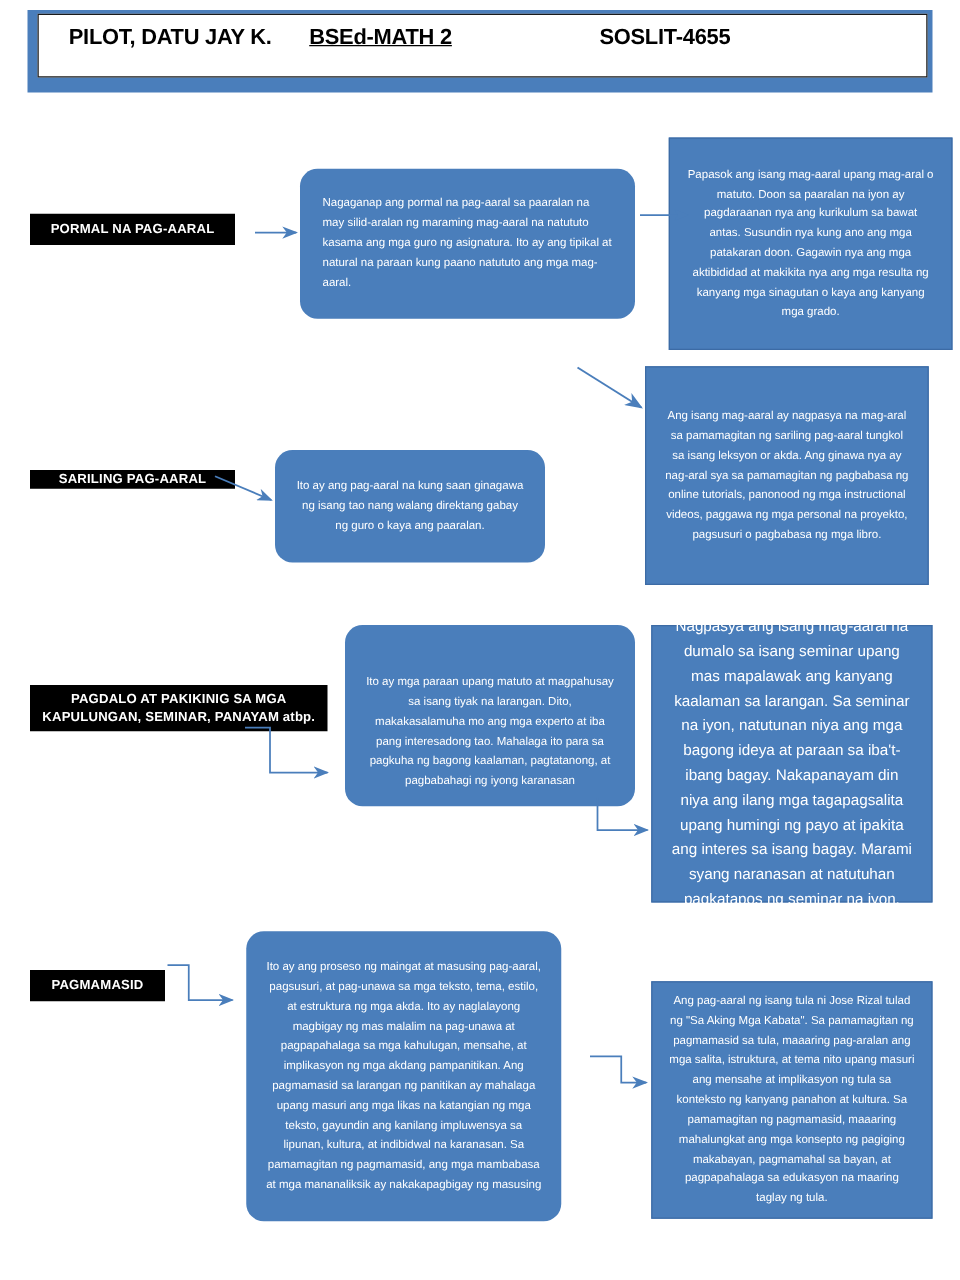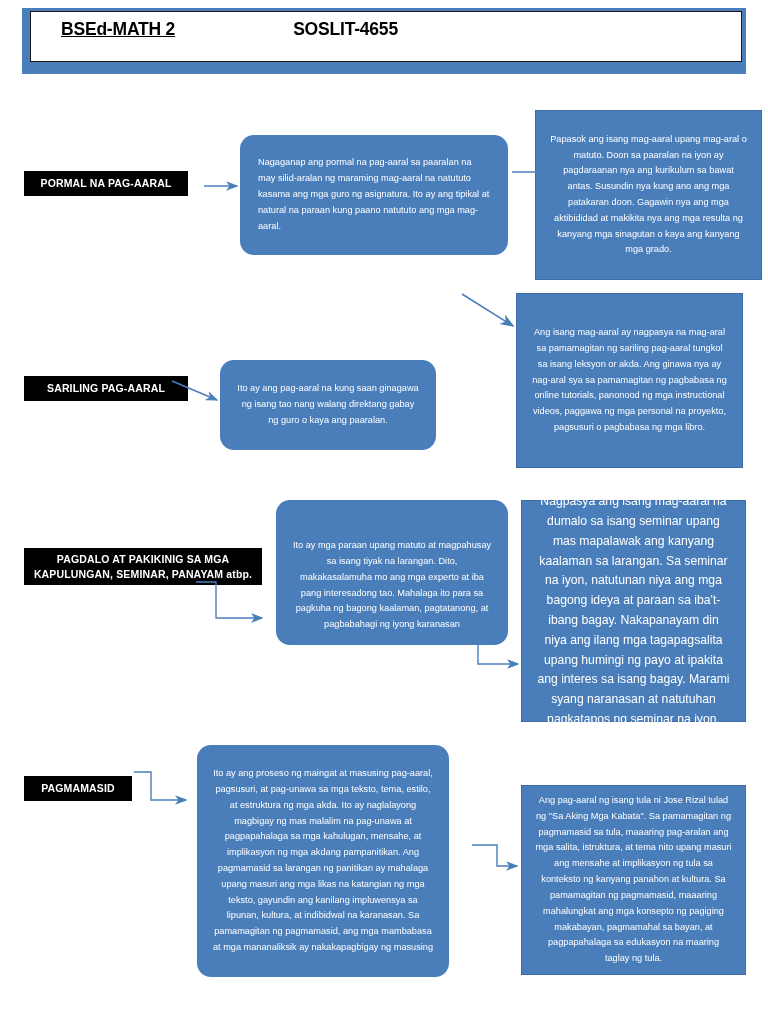--- a/index.html
+++ b/index.html
@@ -88,38 +88,39 @@
     left: 0; top: 0;
     width: 768px; height: 1024px;
     pointer-events: none;
   }
 </style>
 </head>
 <body>
 
 <div id="header-banner">
   <div id="header-inner">
+    <span class="hdr-cell" id="hdr-name">PILOT, DATU JAY K.</span>
     <span class="hdr-cell" id="hdr-course">BSEd-MATH 2</span>
     <span class="hdr-cell" id="hdr-code">SOSLIT-4655</span>
   </div>
 </div>
 
 <div class="label-chip" style="left:24px; top:143px; width:164px; height:25px;">
   <span>PORMAL NA PAG-AARAL</span>
 </div>
 
 <div class="blue-box rounded center-text" style="left:240px; top:135px; width:268px; height:120px; padding:14px 18px; text-align:left;">
   <span class="txt">Nagaganap ang pormal na pag-aaral sa paaralan na may silid-aralan ng maraming mag-aaral na natututo kasama ang mga guro ng asignatura. Ito ay ang tipikal at natural na paraan kung paano natututo ang mga mag-aaral.</span>
 </div>
 
 <div class="blue-box sq center-text" style="left:535px; top:110px; width:227px; height:170px; padding:12px 14px;">
   <span class="txt">Papasok ang isang mag-aaral upang mag-aral o matuto. Doon sa paaralan na iyon ay pagdaraanan nya ang kurikulum sa bawat antas. Susundin nya kung ano ang mga patakaran doon. Gagawin nya ang mga aktibididad at makikita nya ang mga resulta ng kanyang mga sinagutan o kaya ang kanyang mga grado.</span>
 </div>
 
-<div class="label-chip" style="left:24px; top:348px; width:164px; height:25px;">
+<div class="label-chip" style="left:24px; top:348px; width:164px; height:15px;">
   <span>SARILING PAG-AARAL</span>
 </div>
 
 <div class="blue-box rounded center-text" style="left:220px; top:360px; width:216px; height:90px; padding:10px 16px;">
   <span class="txt">Ito ay ang pag-aaral na kung saan ginagawa ng isang tao nang walang direktang gabay ng guro o kaya ang paaralan.</span>
 </div>
 
 <div class="blue-box sq center-text" style="left:516px; top:293px; width:227px; height:175px; padding:12px 14px;">
   <span class="txt">Ang isang mag-aaral ay nagpasya na mag-aral sa pamamagitan ng sariling pag-aaral tungkol sa isang leksyon or akda. Ang ginawa nya ay nag-aral sya sa pamamagitan ng pagbabasa ng online tutorials, panonood ng mga instructional videos, paggawa ng mga personal na proyekto, pagsusuri o pagbabasa ng mga  libro.</span>
 </div>

